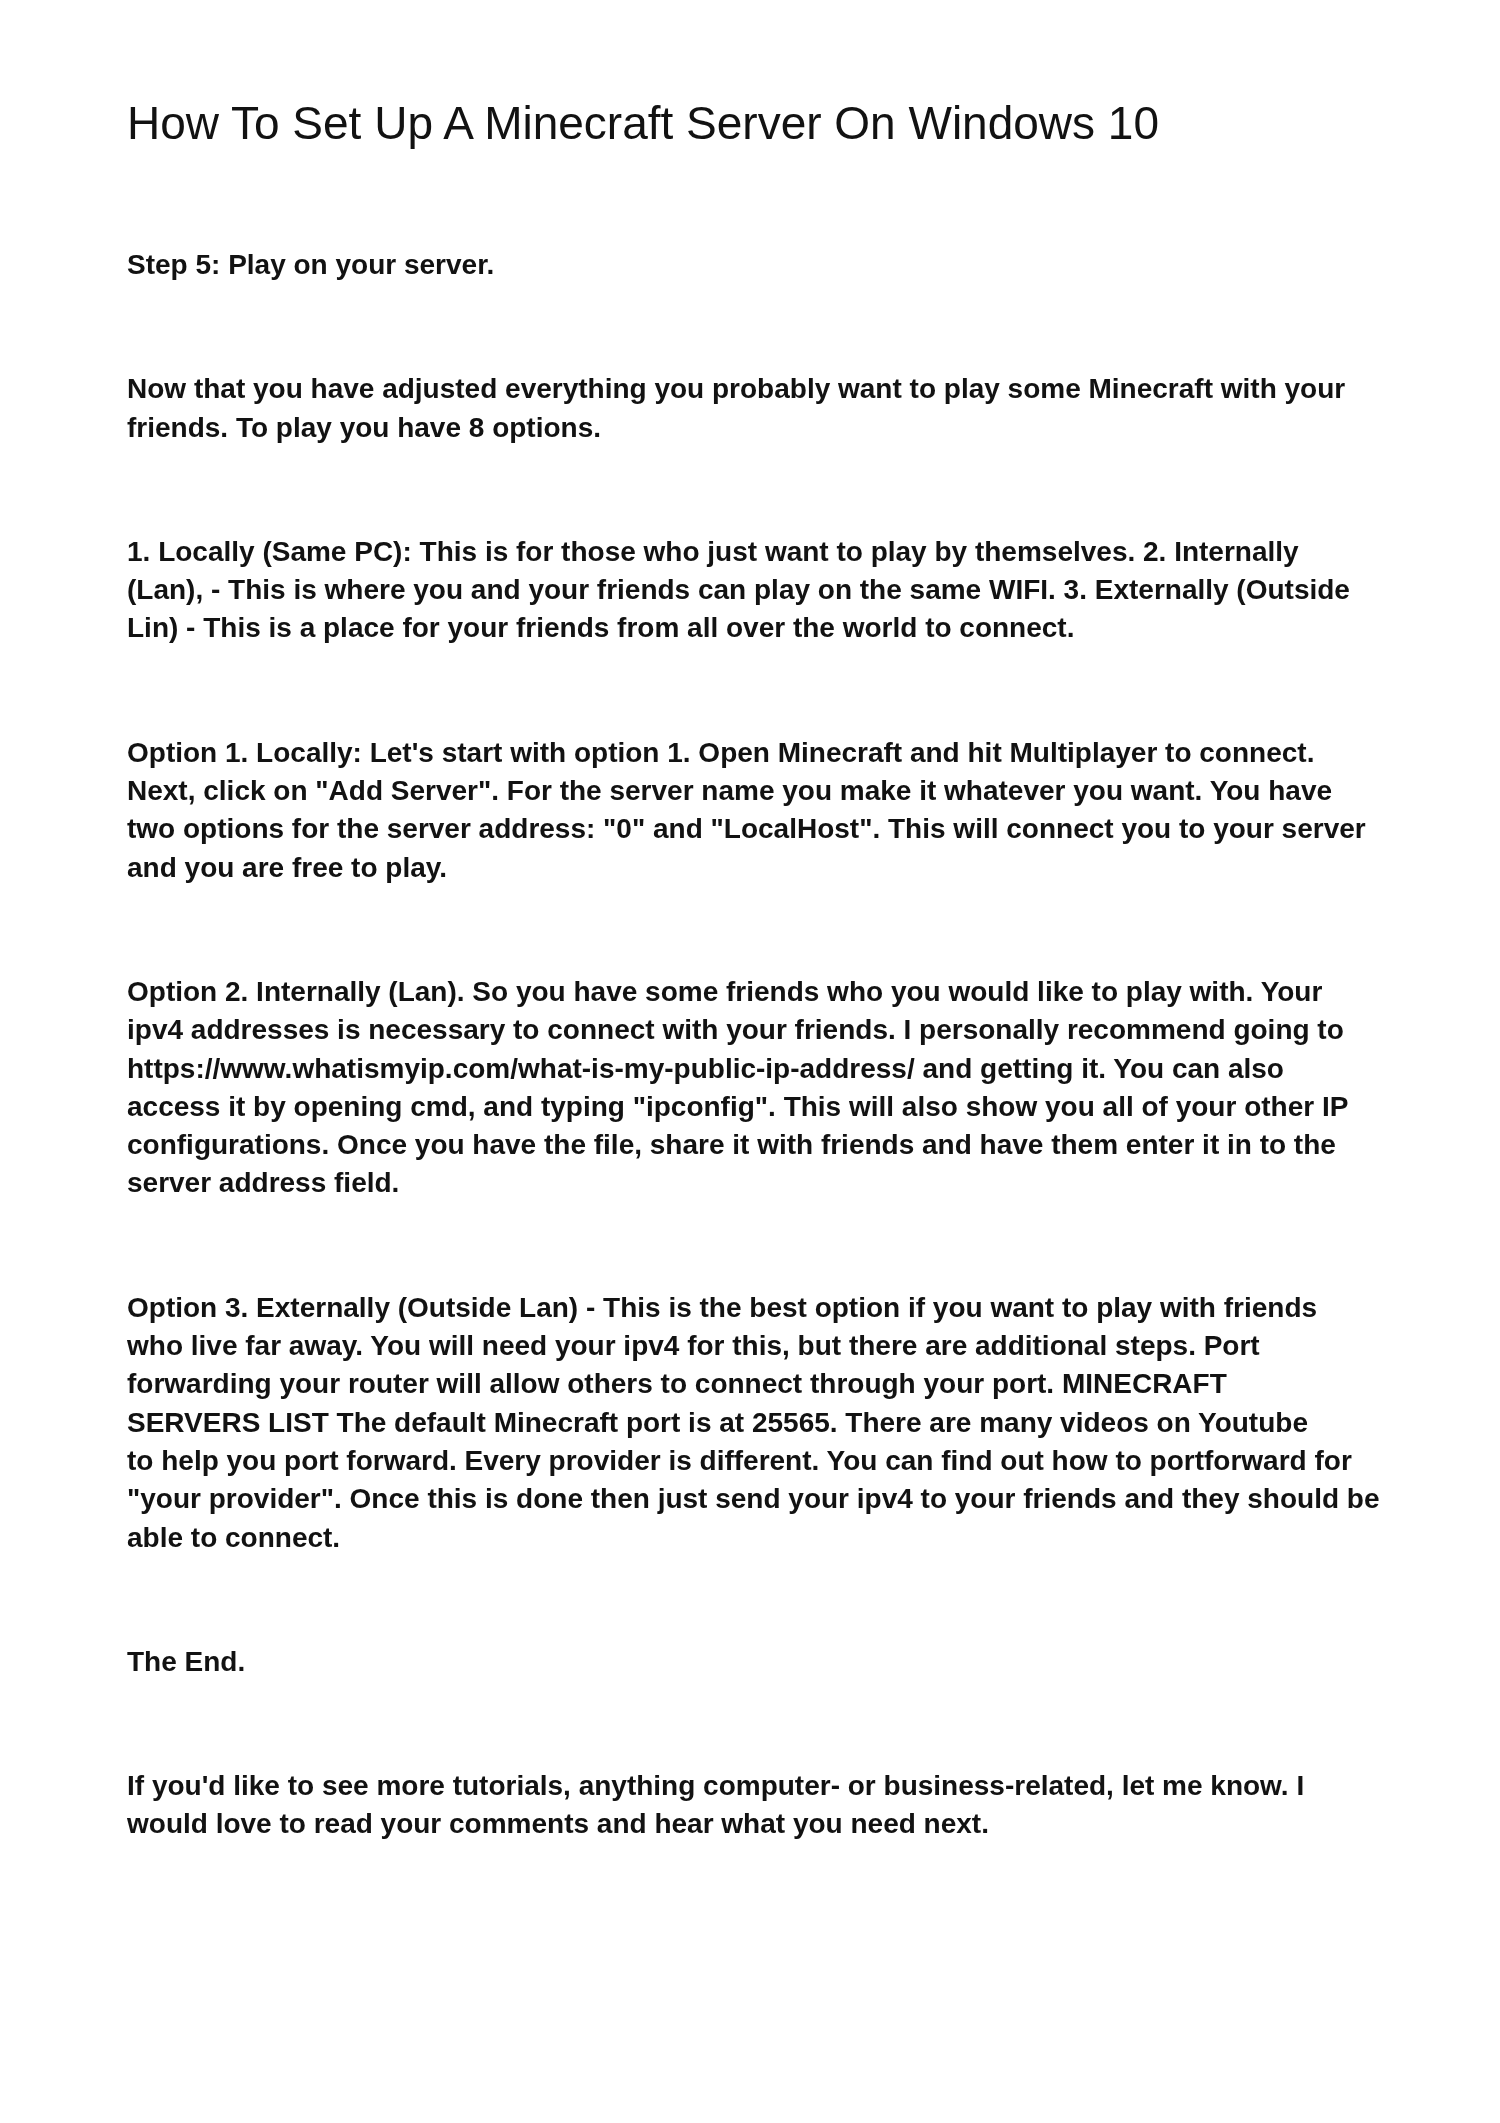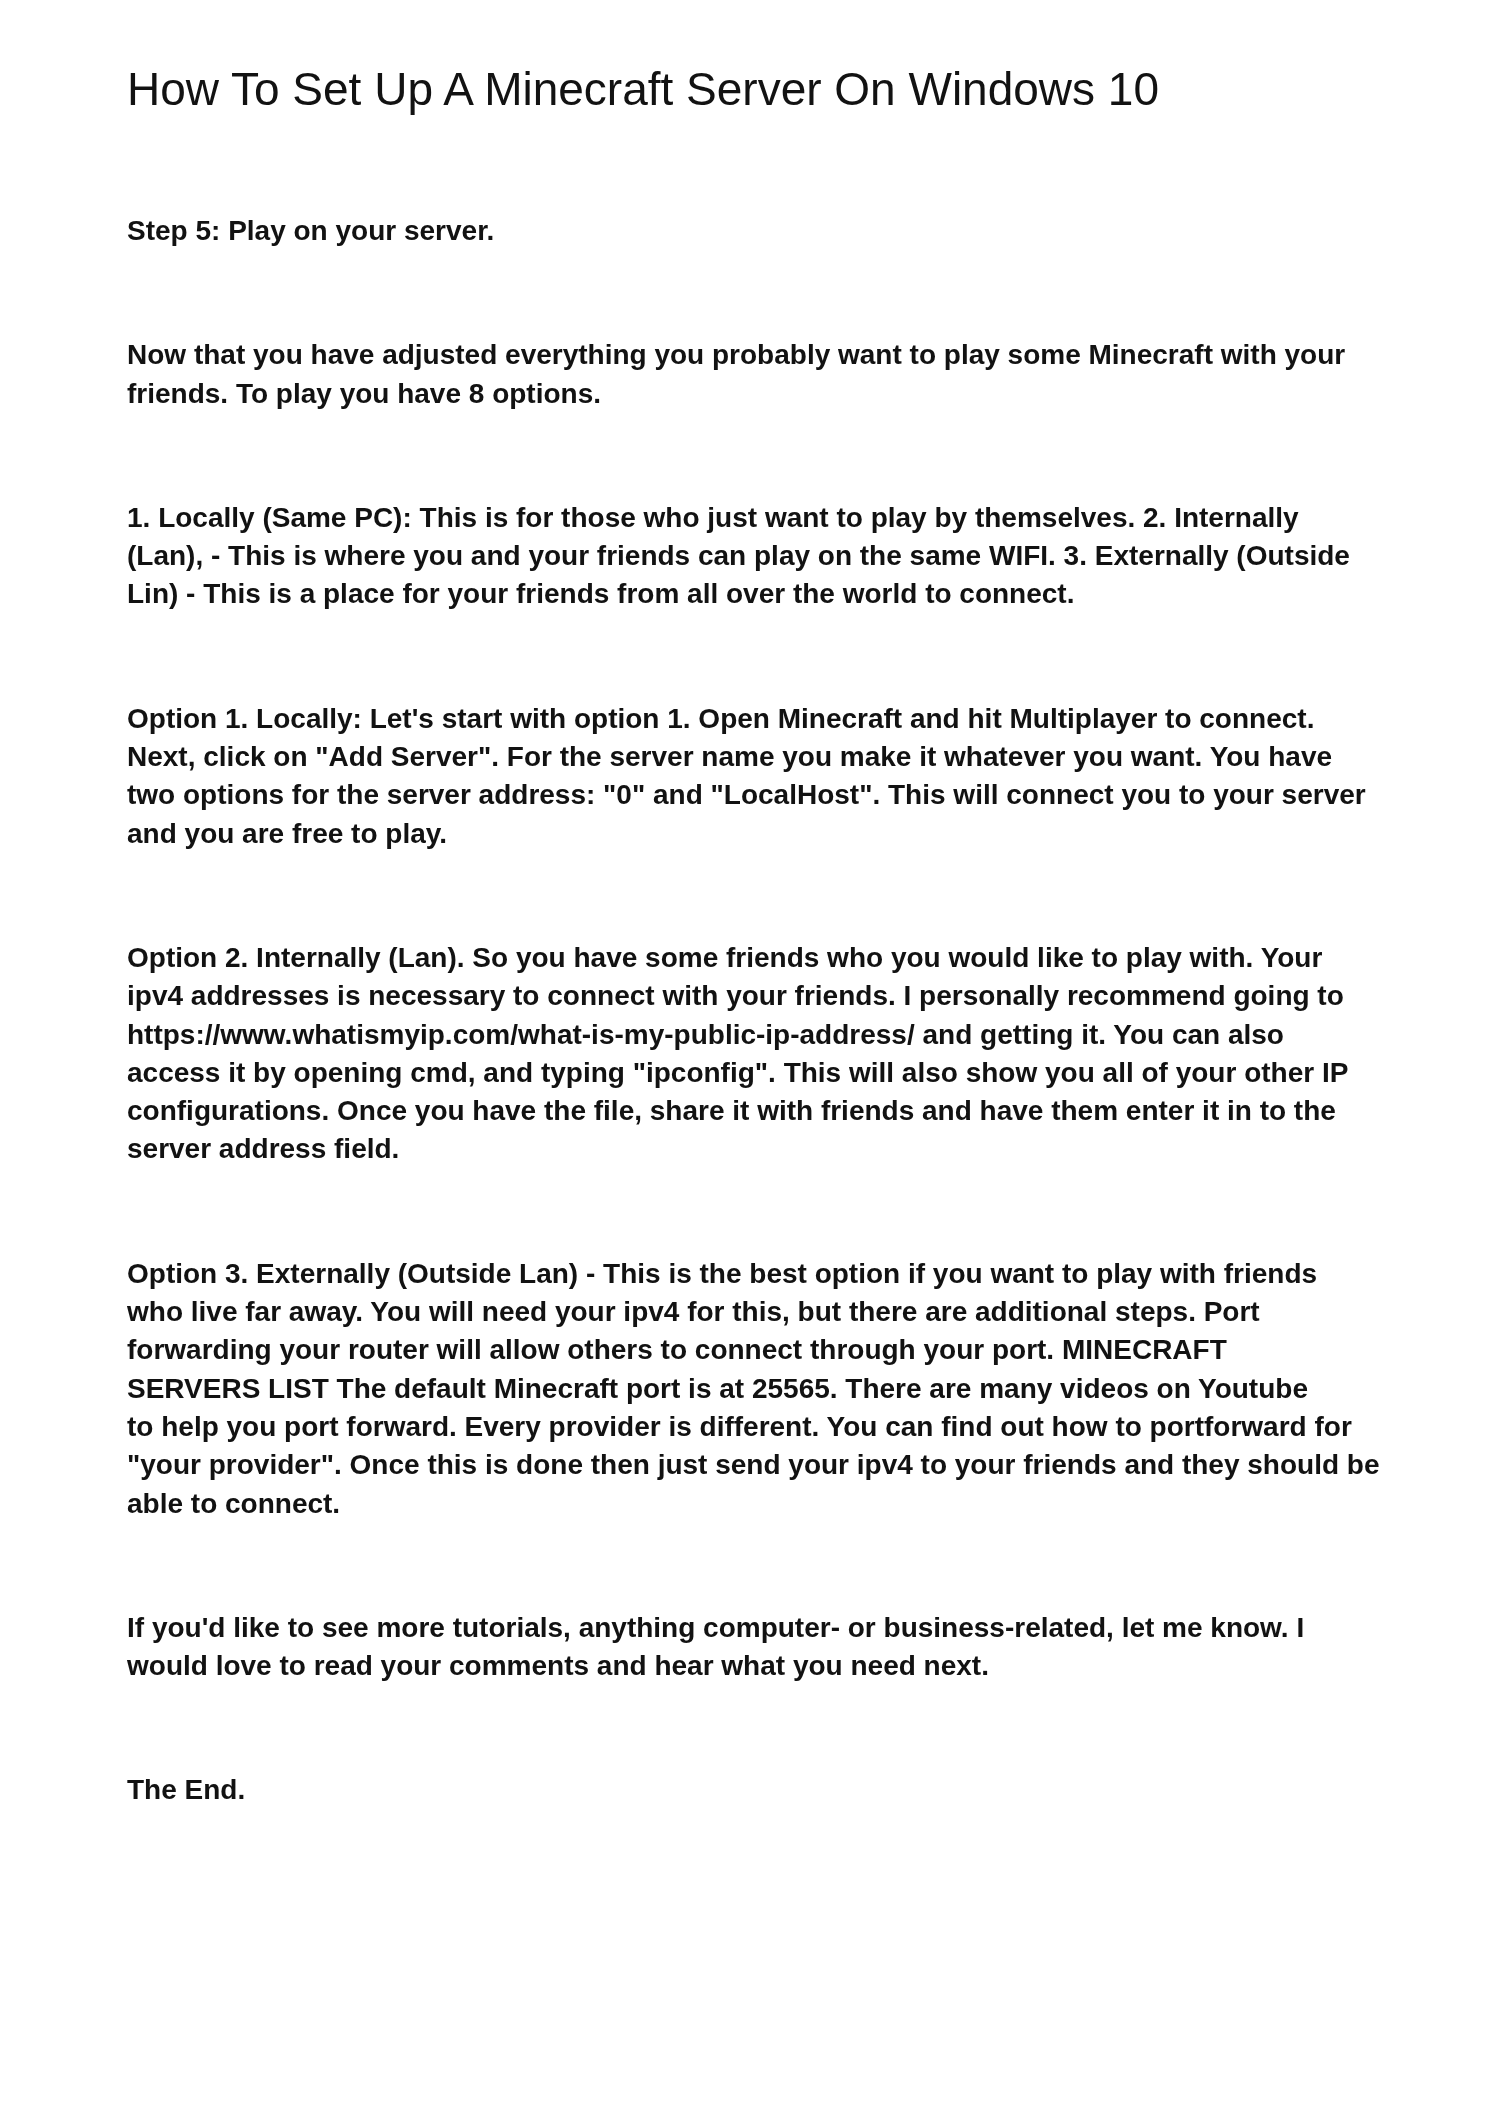--- a/index.html
+++ b/index.html
@@ -9,21 +9,21 @@
   }
   .page {
     position: relative;
     width: 1500px;
     height: 2123px;
     margin: 0 auto;
     background: #ffffff;
     color: #121212;
     font-family: "Liberation Sans", sans-serif;
     box-sizing: border-box;
-    padding: 62px 105px 0 127px;
+    padding: 96px 105px 0 127px;
     overflow: hidden;
     -webkit-font-smoothing: antialiased;
   }
   .doc-title {
     font-size: 46px;
     font-weight: 400;
     line-height: 55px;
     margin: 0 0 95px 0;
     white-space: nowrap;
   }
@@ -64,17 +64,17 @@
 server address field.</p>
 
   <p class="doc-paragraph">Option 3. Externally (Outside Lan) - This is the best option if you want to play with friends
 who live far away. You will need your ipv4 for this, but there are additional steps. Port
 forwarding your router will allow others to connect through your port. MINECRAFT
 SERVERS LIST The default Minecraft port is at 25565. There are many videos on Youtube
 to help you port forward. Every provider is different. You can find out how to portforward for
 "your provider". Once this is done then just send your ipv4 to your friends and they should be
 able to connect.</p>
 
+  <p class="doc-paragraph">The End.</p>
+
   <p class="doc-paragraph">If you'd like to see more tutorials, anything computer- or business-related, let me know. I
 would love to read your comments and hear what you need next.</p>
-
-  <p class="doc-paragraph">The End.</p>
 </div>
 
 </body></html>

